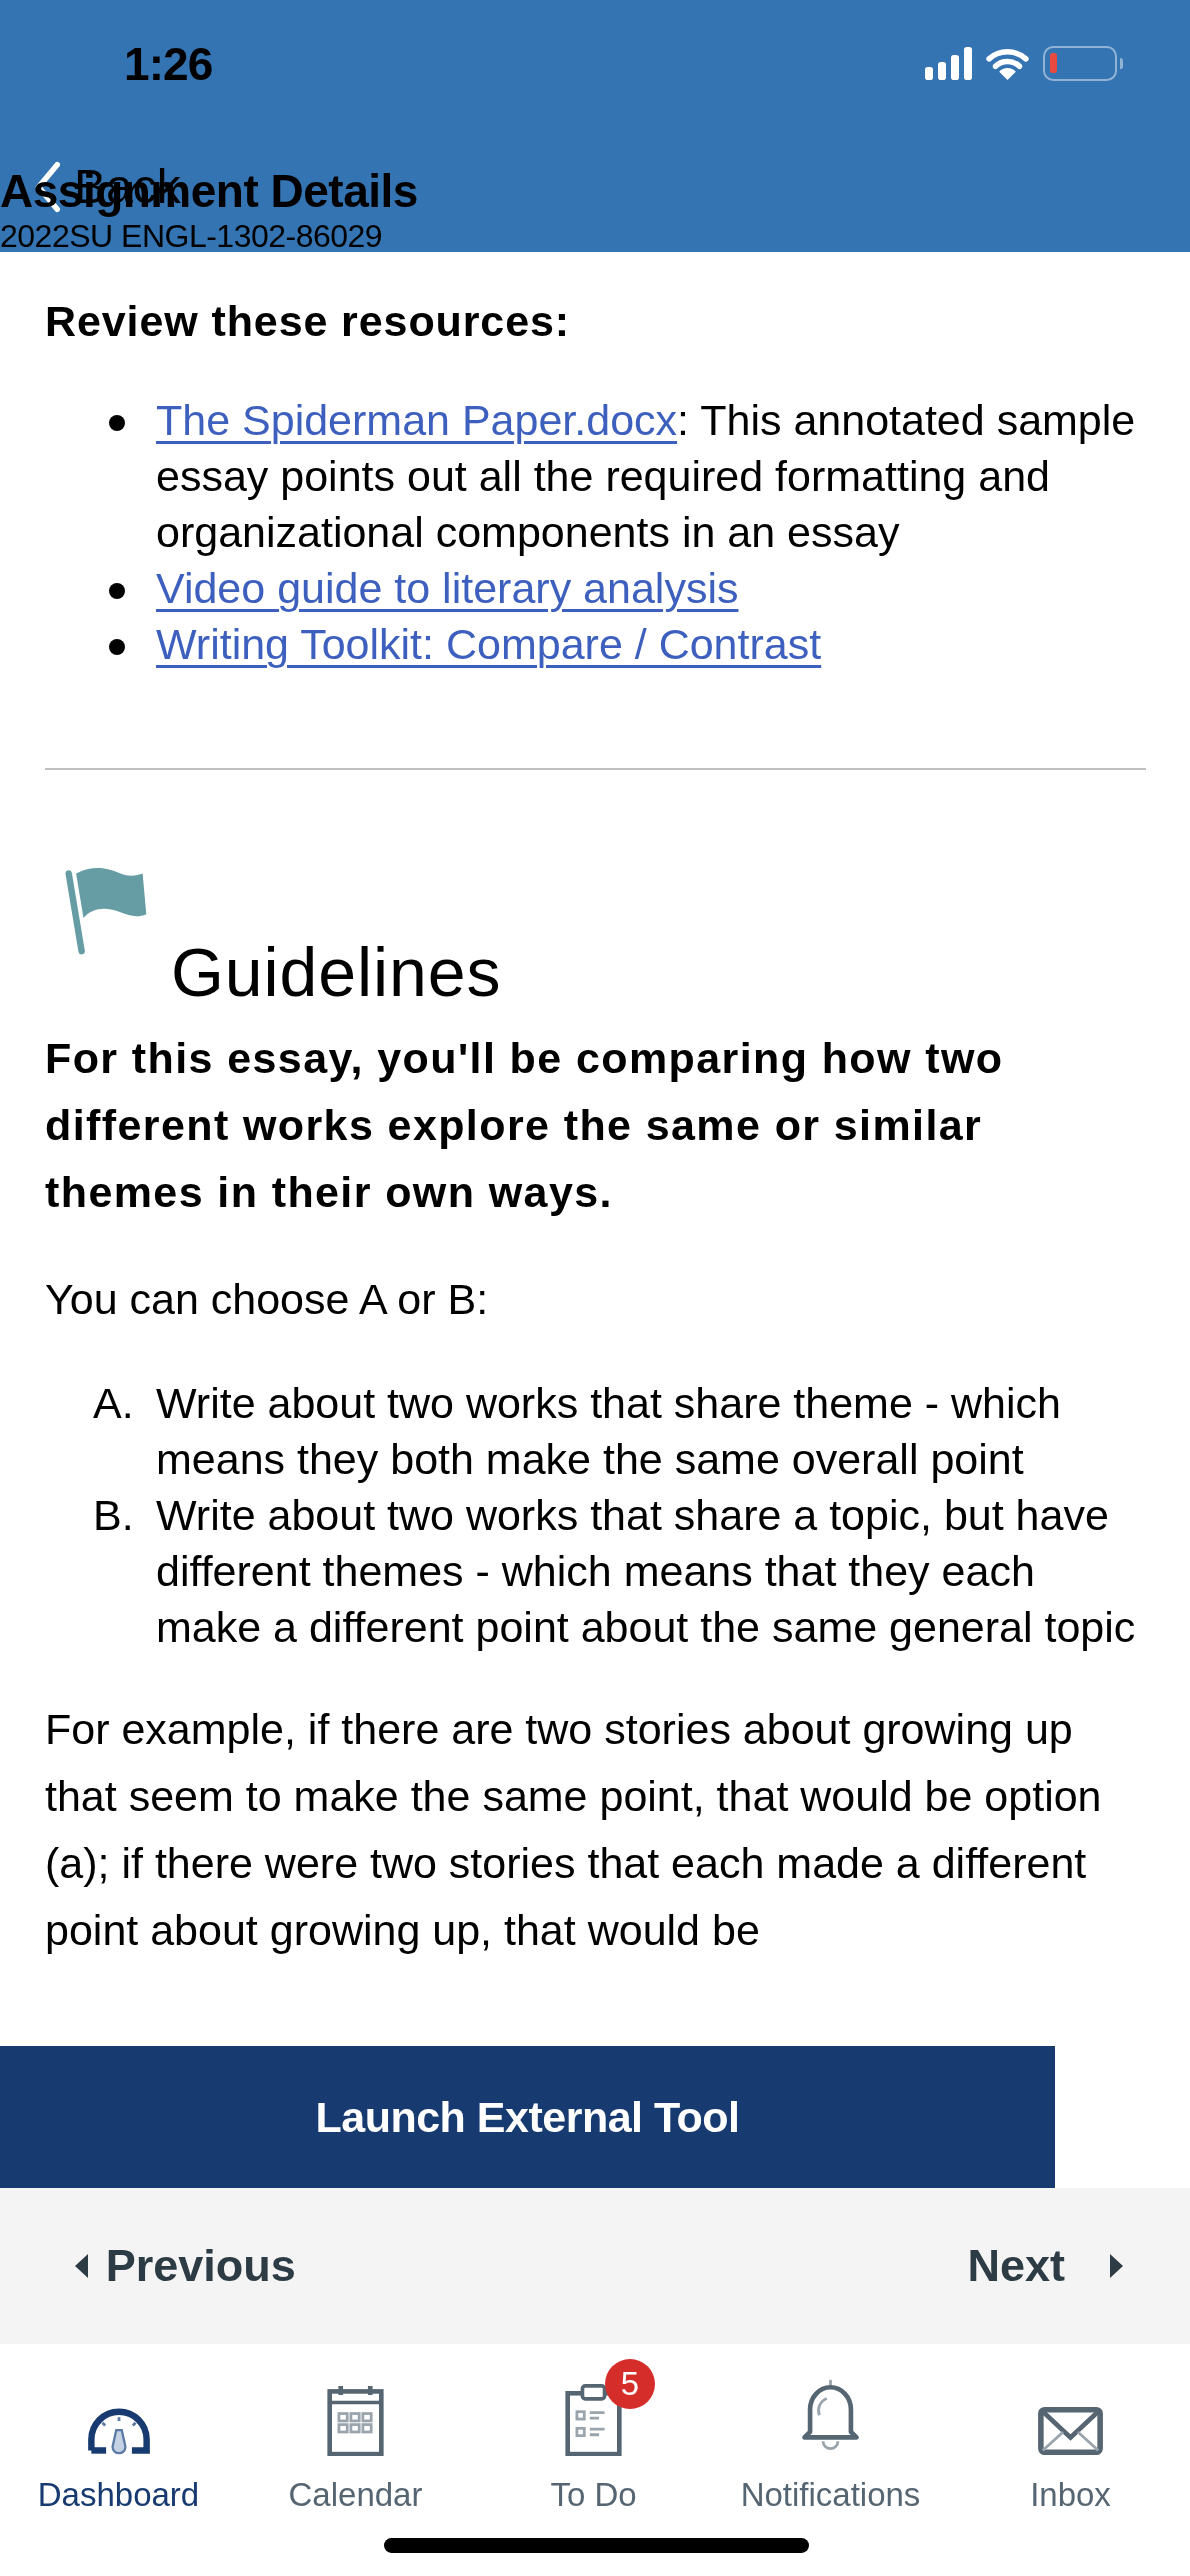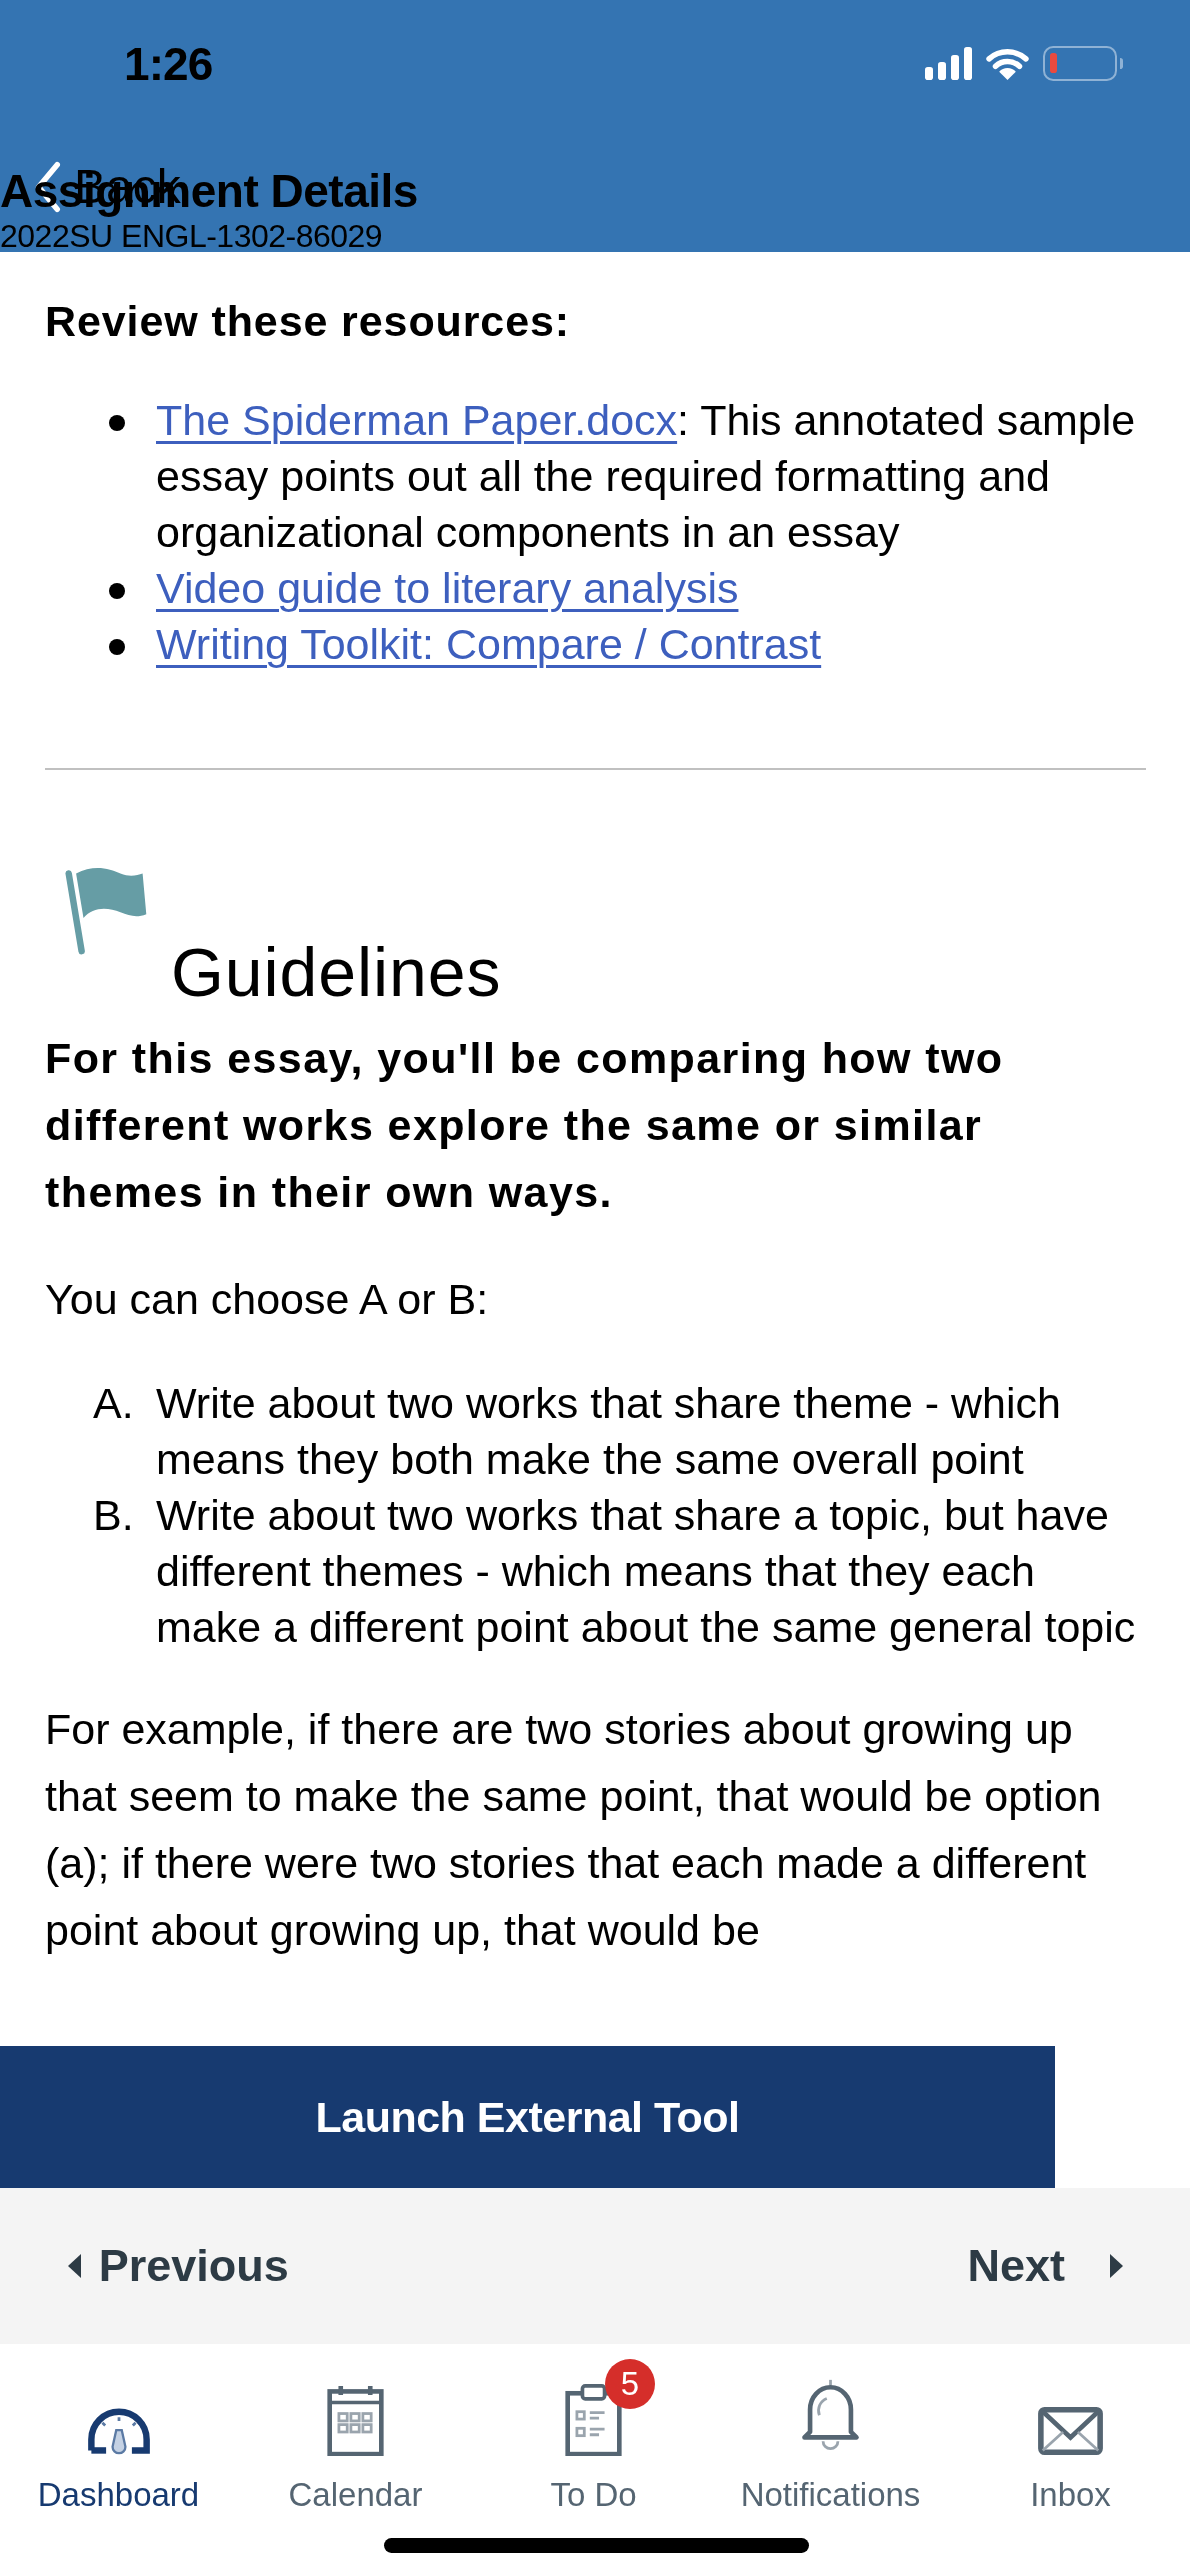--- a/index.html
+++ b/index.html
@@ -40,21 +40,21 @@
   .choose { font-size: 43px; line-height: 56px; margin-top: 45px; }
   .options { margin-top: 48px; padding-left: 111px; font-size: 43px; line-height: 56px; list-style: none; }
   .options li { position: relative; }
   .options .marker { position: absolute; left: -63px; top: 0; }
   .example { font-size: 43px; line-height: 67px; margin-top: 41px; }
 
   
   .launch-btn { position: absolute; left: 0; top: 2046px; width: 1055px; height: 143px; background: #173a70; color: #fff; display: flex; align-items: center; justify-content: center; font-size: 43px; font-weight: 700; letter-spacing: -0.5px; cursor: pointer; }
   .pager { position: absolute; left: 0; top: 2188px; width: 1191px; height: 156px; background: #f4f4f4; }
   .pager .prev, .pager .next { position: absolute; top: 52px; display: flex; align-items: center; gap: 16.7px; font-size: 45px; font-weight: 700; color: #2d3b45; cursor: pointer; }
-  .pager .prev { left: 67px; }
+  .pager .prev { left: 74px; }
   .pager .next { right: 67px; gap: 44px; }
 
   .tabbar { position: absolute; left: 0; top: 2344px; width: 1191px; height: 232px; background: #fff; }
   .tab { position: absolute; top: 18.5px; width: 237px; text-align: center; cursor: pointer; }
   .tab .icon { height: 93px; display: flex; justify-content: center; align-items: flex-end; position: relative; }
   .tab .label { margin-top: 20.4px; font-size: 33px; color: #556572; }
   .tab.active .label { color: #173a70; }
   .badge { position: absolute; left: 130px; top: -3.7px; width: 50px; height: 50px; border-radius: 50%; background: #d52e2a; color: #fff; font-size: 33px; line-height: 50px; text-align: center; }
   .home-indicator { position: absolute; left: 384px; top: 2538px; width: 425px; height: 15px; border-radius: 7.4px; background: #000; }
 </style>

